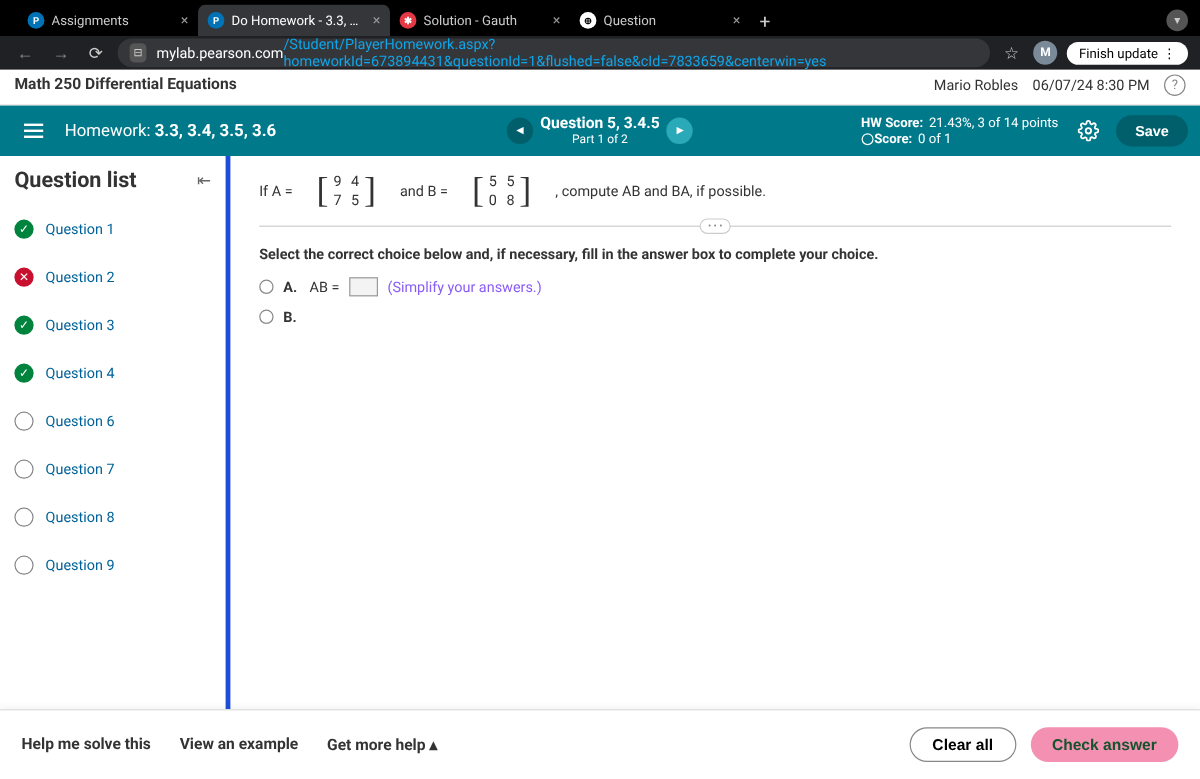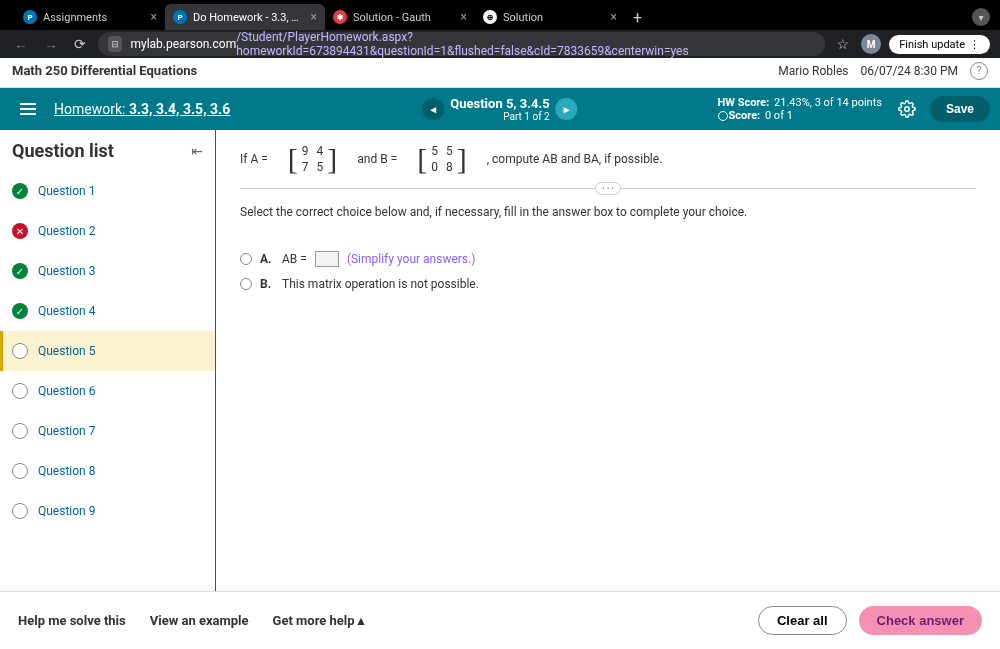--- a/index.html
+++ b/index.html
@@ -19,85 +19,85 @@
 .tab-add { color: #ccc; font-size: 16px; padding: 0 8px; cursor: pointer; }
 .tab-strip-right { margin-left: auto; margin-right: 10px; }
 .chevron-down-badge { width: 18px; height: 18px; background: #555; border-radius: 50%; display: flex; align-items: center; justify-content: center; color: #ccc; font-size: 10px; }
 
 .addr-bar { display: flex; align-items: center; height: 28px; padding: 0 10px; gap: 8px; background: #202124; }
 .nav-btn { color: #888; font-size: 14px; padding: 0 4px; cursor: pointer; }
 .nav-btn.active-nav { color: #ccc; }
 .url-pill { flex: 1; background: #35363a; border-radius: 14px; height: 24px; display: flex; align-items: center; padding: 0 10px; color: #aaa; font-size: 12px; }
 .url-icon { width: 16px; height: 16px; background: #555; border-radius: 4px; margin-right: 8px; display: flex; align-items: center; justify-content: center; font-size: 9px; color: #ccc; }
 .url-domain { color: #fff; }
-.url-rest { color: #c4b5fd; }
+.url-rest { color: #0ea5e9; }
 .star-icon { color: #ccc; font-size: 14px; padding: 0 4px; }
 .user-badge { width: 20px; height: 20px; border-radius: 50%; background: #7b8a99; color: #fff; display: flex; align-items: center; justify-content: center; font-size: 10px; font-weight: bold; }
 .finish-btn { background: #fff; color: #000; border-radius: 12px; padding: 3px 10px; font-size: 11px; display: flex; align-items: center; }
 .finish-btn::after { content: " ⋮"; margin-left: 4px; }
 
 
 .page-header { display: flex; align-items: center; height: 34px; padding: 0 12px; border-bottom: 1px solid #ddd; }
 .course-title { font-weight: bold; font-size: 13px; }
 .header-right { margin-left: auto; display: flex; align-items: center; gap: 12px; font-size: 12px; }
 .help-circle { width: 18px; height: 18px; border: 1.5px solid #888; border-radius: 50%; display: flex; align-items: center; justify-content: center; font-size: 11px; color: #888; }
 
 
 .teal-bar { background: #007a8a; color: #fff; height: 42px; display: flex; align-items: center; padding: 0 10px; }
 .hamburger { display: flex; flex-direction: column; gap: 3px; padding: 0 10px; cursor: pointer; }
 .hamburger span { width: 16px; height: 2px; background: #fff; }
-.hw-label { font-size: 14px; margin-left: 8px; text-decoration: underline; }
+.hw-label { font-size: 14px; margin-left: 8px; }
 .hw-label b { font-weight: bold; }
 .teal-center { display: flex; align-items: center; gap: 6px; margin-left: auto; margin-right: auto; position: absolute; left: 50%; transform: translateX(-50%); }
 .nav-circle { width: 22px; height: 22px; border-radius: 50%; background: #2aa9b8; display: flex; align-items: center; justify-content: center; font-size: 10px; cursor: pointer; }
 .nav-circle.dark { background: #005f6b; }
 .q-info { text-align: center; }
 .q-info .q-title { font-weight: bold; font-size: 13px; }
-.q-info .q-part { font-size: 10px; text-align: right; }
+.q-info .q-part { font-size: 10px; }
 .teal-scores { font-size: 11px; margin-left: auto; margin-right: 16px; }
 .teal-scores .score-line { display: flex; align-items: center; gap: 1px; }
 .open-circle { width: 10px; height: 10px; border: 1.5px solid #fff; border-radius: 50%; display: inline-block; }
 .gear-icon-svg { color: #fff; margin-right: 14px; cursor: pointer; }
 .save-btn { background: #005f6b; color: #fff; border-radius: 16px; padding: 6px 16px; font-size: 12px; font-weight: bold; cursor: pointer; border: none; }
 
 
 .main-area { display: flex; height: calc(649px - 54px - 34px - 42px - 42px); position: relative; }
-.question-list { width: 216px; border-right: 1px solid #1d4ed8; overflow-y: auto; }
+.question-list { width: 192px; border-right: 4px solid #1d4ed8; overflow-y: auto; }
 .ql-header { display: flex; align-items: center; padding: 10px 12px; }
 .ql-header h2 { font-size: 18px; font-weight: bold; flex: 1; }
 .collapse-icon { color: #666; cursor: pointer; font-size: 14px; }
 .q-item { display: flex; align-items: center; padding: 12px 12px; cursor: pointer; font-size: 12px; }
 .q-item.current { background: #fdf2cf; border-left: 3px solid #d4a800; padding-left: 9px; }
 .q-status { width: 16px; height: 16px; border-radius: 50%; display: flex; align-items: center; justify-content: center; font-size: 10px; color: #fff; margin-right: 10px; flex-shrink: 0; }
 .q-status.correct { background: #00843d; }
 .q-status.wrong { background: #c8102e; }
 .q-status.none { border: 1.5px solid #888; background: #fff; }
 .q-label { color: #006298; }
 
 .question-content { flex: 1; padding: 12px 24px; overflow-y: auto; font-size: 12px; }
 .problem-stmt { display: flex; align-items: center; gap: 20px; margin-bottom: 12px; }
 .matrix { display: inline-flex; align-items: center; }
 .bracket { font-size: 30px; font-weight: 100; line-height: 1; font-family: serif; }
 .matrix-cells { display: grid; grid-template-columns: auto auto; gap: 2px 8px; font-size: 12px; padding: 2px 4px; }
 .divider-wrap { position: relative; margin: 12px 0 16px 0; }
 .divider-line { border: 0; border-top: 1px solid #ccc; }
 .divider-handle { position: absolute; left: 50%; top: -6px; transform: translateX(-50%); background: #fff; border: 1px solid #ccc; border-radius: 8px; padding: 1px 6px; font-size: 8px; color: #888; cursor: pointer; }
-.instruction { margin-bottom: 32px; }
+.instruction { margin-bottom: 12px; font-weight: bold; }
 .choice-row { display: flex; align-items: center; gap: 8px; margin-bottom: 10px; }
 .choice-radio { width: 12px; height: 12px; border: 1.5px solid #888; border-radius: 50%; cursor: pointer; }
 .choice-letter { font-weight: bold; min-width: 14px; }
 .answer-box { width: 24px; height: 16px; border: 1px solid #999; background: #f3f3f3; display: inline-block; vertical-align: middle; }
 .simplify { color: #8b5cf6; }
 
 
 .footer { position: fixed; bottom: 0; left: 0; right: 0; height: 58px; display: flex; align-items: center; padding: 0 18px; background: #fff; border-top: 1px solid #ddd; box-shadow: 0 -2px 6px rgba(0,0,0,0.05); }
 .footer-link { font-size: 13px; font-weight: bold; margin-right: 24px; cursor: pointer; }
 .footer-right { margin-left: auto; display: flex; gap: 12px; }
 .btn-outline { border: 1.5px solid #888; border-radius: 18px; padding: 6px 18px; font-size: 13px; background: #fff; cursor: pointer; font-weight: bold; }
-.btn-check { border: none; border-radius: 18px; padding: 7px 18px; font-size: 13px; font-weight: bold; background: #f491b2; color: #701a75; cursor: pointer; }
+.btn-check { border: none; border-radius: 18px; padding: 7px 18px; font-size: 13px; font-weight: bold; background: #f491b2; color: #14532d; cursor: pointer; }
 </style>
 </head>
 <body>
 
 <div class="browser-chrome">
   <div class="tab-strip">
     <div class="tab">
       <span class="tab-favicon fav-blue">P</span>
       <span class="tab-title">Assignments</span>
       <span class="tab-close">×</span>
@@ -107,21 +107,21 @@
       <span class="tab-title">Do Homework - 3.3, 3.4, 3.5</span>
       <span class="tab-close">×</span>
     </div>
     <div class="tab">
       <span class="tab-favicon fav-red">✱</span>
       <span class="tab-title">Solution - Gauth</span>
       <span class="tab-close">×</span>
     </div>
     <div class="tab">
       <span class="tab-favicon fav-white">⊕</span>
-      <span class="tab-title">Solution</span>
+      <span class="tab-title">Question</span>
       <span class="tab-close">×</span>
     </div>
     <span class="tab-add">+</span>
     <div class="tab-strip-right">
       <div class="chevron-down-badge">▾</div>
     </div>
   </div>
   <div class="addr-bar">
     <span class="nav-btn">←</span>
     <span class="nav-btn">→</span>
@@ -189,24 +189,20 @@
           <span class="q-status wrong">✕</span>
           <span class="q-label">Question 2</span>
         </div>
         <div class="q-item">
           <span class="q-status correct">✓</span>
           <span class="q-label">Question 3</span>
         </div>
         <div class="q-item">
           <span class="q-status correct">✓</span>
           <span class="q-label">Question 4</span>
-        </div>
-        <div class="q-item current">
-          <span class="q-status none"></span>
-          <span class="q-label">Question 5</span>
         </div>
         <div class="q-item">
           <span class="q-status none"></span>
           <span class="q-label">Question 6</span>
         </div>
         <div class="q-item">
           <span class="q-status none"></span>
           <span class="q-label">Question 7</span>
         </div>
         <div class="q-item">
@@ -253,21 +249,20 @@
     <div class="choice-row">
       <span class="choice-radio"></span>
       <span class="choice-letter">A.</span>
       <span>AB =</span>
       <span class="answer-box"></span>
       <span class="simplify">(Simplify your answers.)</span>
     </div>
     <div class="choice-row">
       <span class="choice-radio"></span>
       <span class="choice-letter">B.</span>
-      <span>This matrix operation is not possible.</span>
     </div>
   </div>
 </div>
 
 <div class="footer">
   <span class="footer-link">Help me solve this</span>
   <span class="footer-link">View an example</span>
   <span class="footer-link">Get more help ▴</span>
   <div class="footer-right">
     <button class="btn-outline">Clear all</button>

